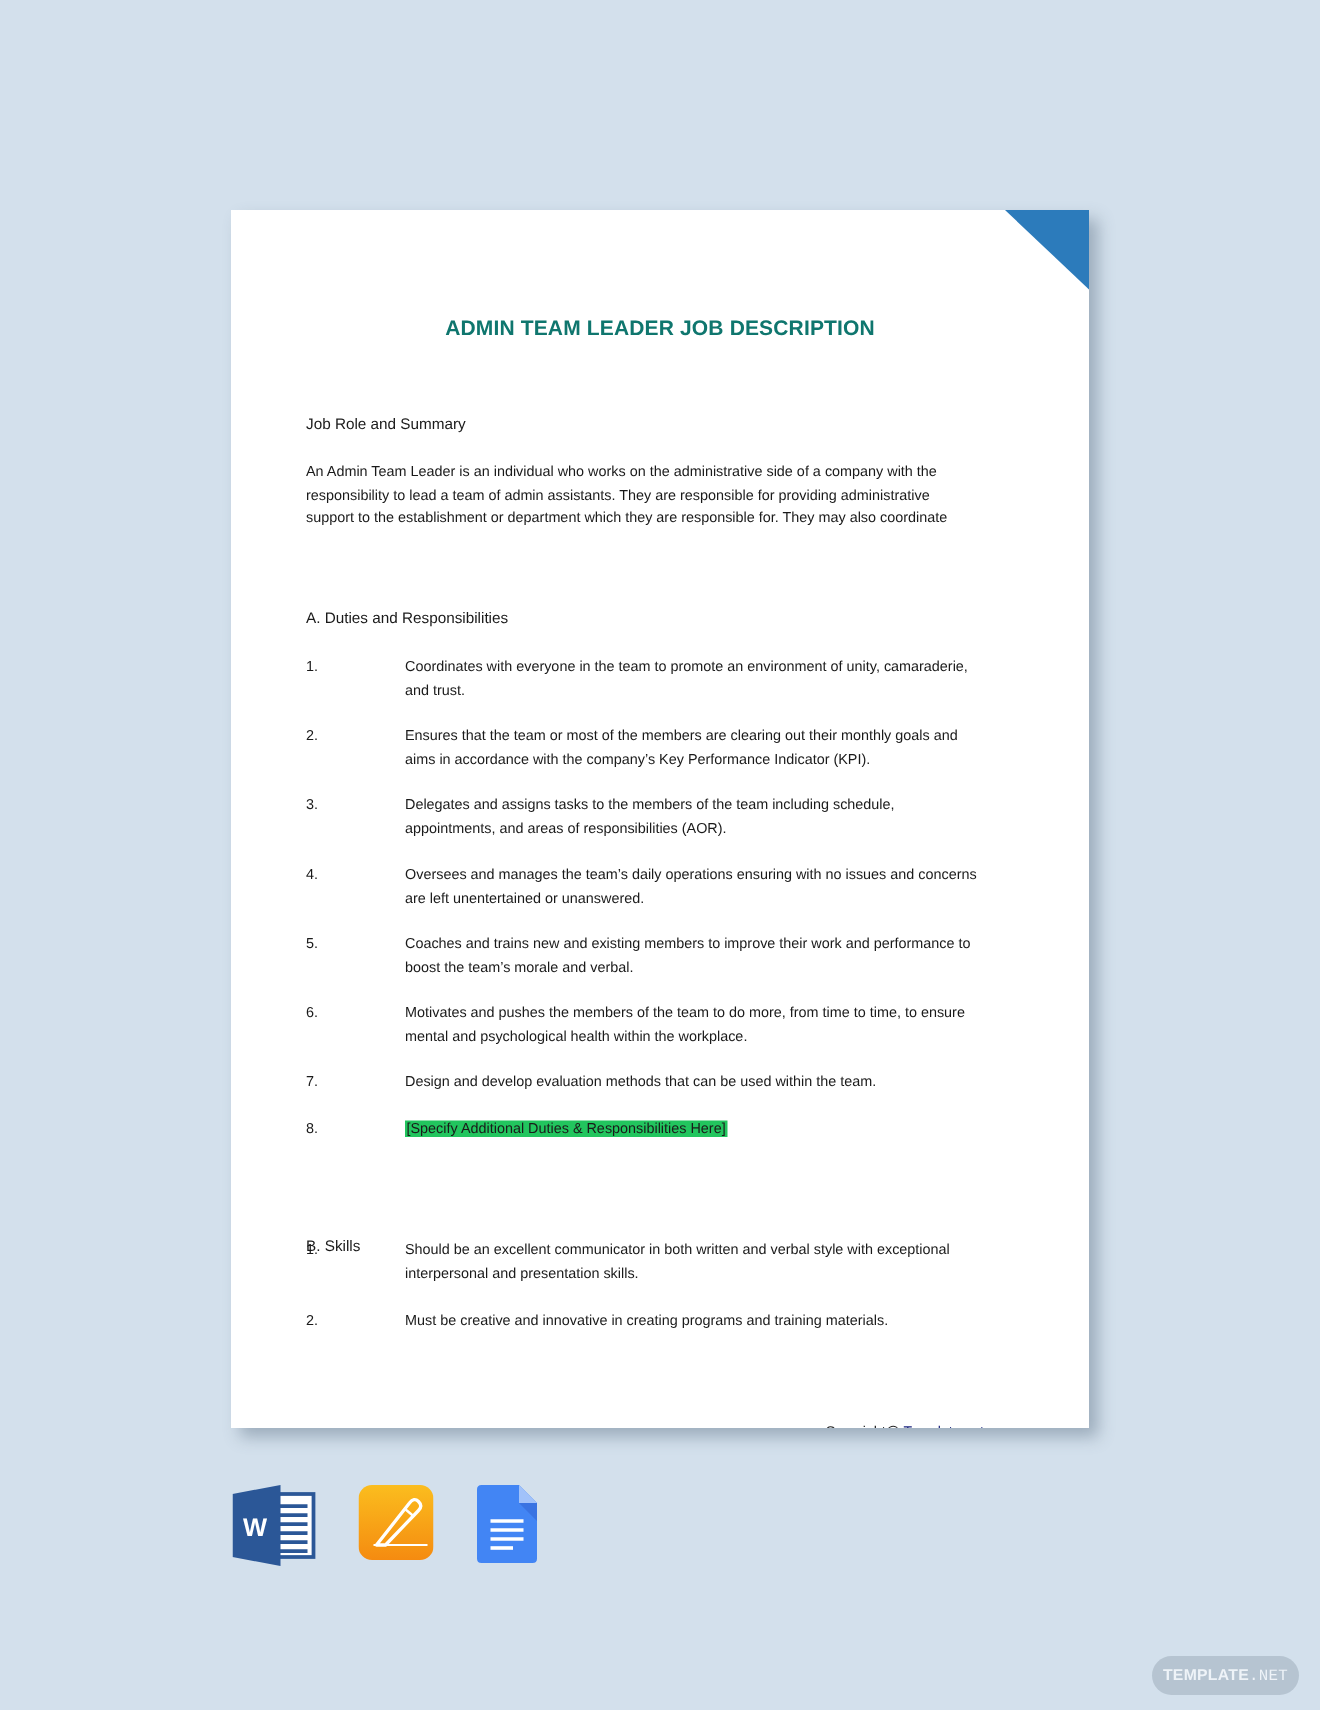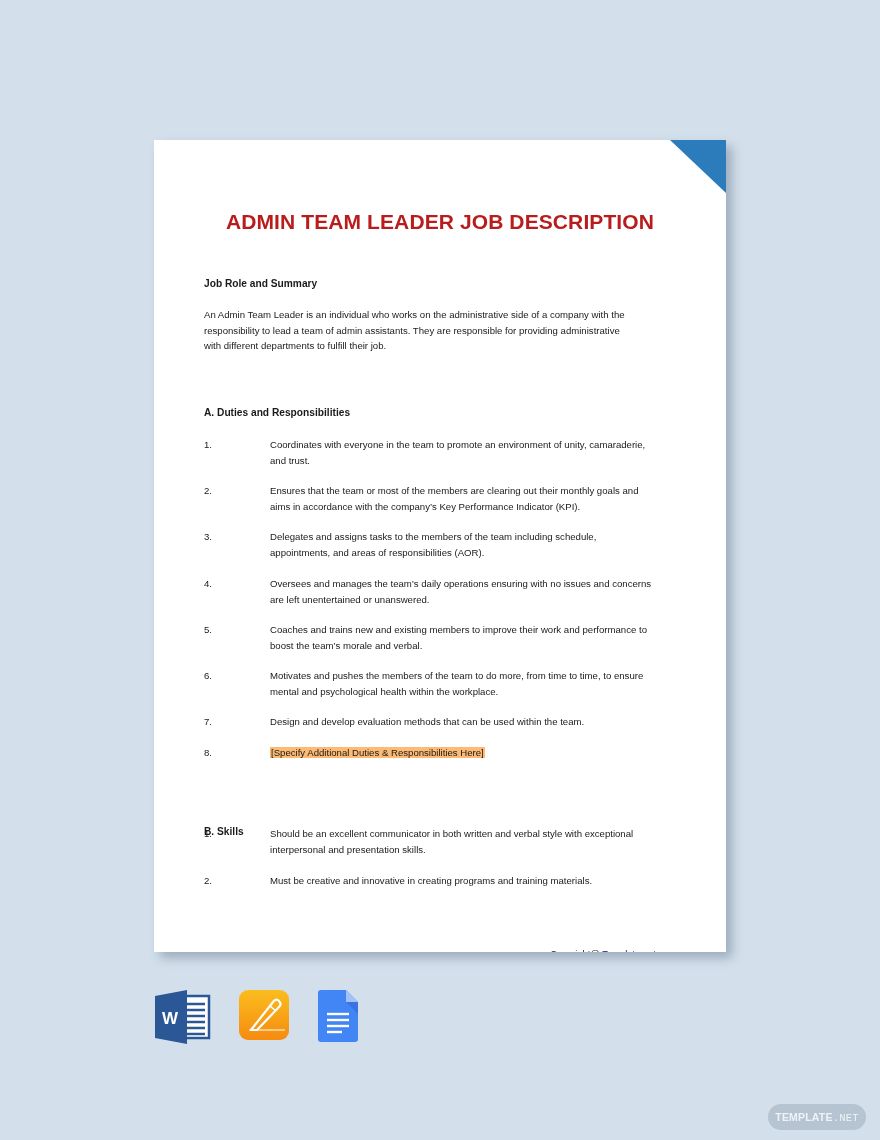--- a/index.html
+++ b/index.html
@@ -22,53 +22,53 @@
       position: absolute;
       right: 0; top: 0;
       width: 0; height: 0;
       border-top: 53px solid #2c7bbb;
       border-left: 56px solid transparent;
     }
     .title {
       position: absolute;
       left: 0; right: 0; top: 70px;
       text-align: center;
-      color: #b91c1c;
-      font-size: 21px;
+      color: #0f766e;
+      font-size: 14px;
       font-weight: bold;
       letter-spacing: 0.1px;
     }
     .content {
       position: absolute;
       left: 50px; top: 0;
       width: 454px;
       color: #1a1a1a;
       font-size: 9.6px;
       line-height: 15.6px;
     }
     .h {
       position: absolute;
       left: 0;
-      font-weight: bold;
+      font-weight: normal;
       font-size: 10.2px;
       color: #1a1a1a;
     }
     .para {
       position: absolute;
       left: 0; width: 454px;
       text-align: justify;
     }
     .item {
       position: absolute;
       left: 0; width: 454px;
       display: flex;
     }
     .num { width: 18px; flex: 0 0 18px; }
     .txt { flex: 1; margin-left: 48px; }
-    .hl { background: #fdba74; padding: 0 1px; }
+    .hl { background: #22c55e; padding: 0 1px; }
     .copy {
       position: absolute;
       right: 70px; top: 789px;
       font-size: 9.4px;
       color: #222;
       margin-top: 19px;
     }
     .copy .link { color: #1a237e; }
     .icons {
       position: absolute;
@@ -96,21 +96,21 @@
 
 <div class="page">
   <div class="corner"></div>
   <div class="title">ADMIN TEAM LEADER JOB DESCRIPTION</div>
 
   <div class="content">
     <div class="h" style="top:136px">Job Role and Summary</div>
     <div class="para" style="top:167px">
       <div>An Admin Team Leader is an individual who works on the administrative side of a company with the</div>
       <div>responsibility to lead a team of admin assistants. They are responsible for providing administrative</div>
-      <div>with different departments to fulfill their job.</div>
+      <div>support to the establishment or department which they are responsible for. They may also coordinate</div>
     </div>
 
     <div class="h" style="top:265px">A.  Duties and Responsibilities</div>
 
     <div class="item" style="top:297px">
       <span class="num">1.</span>
       <span class="txt">Coordinates with everyone in the team to promote an environment of unity, camaraderie, and trust.</span>
     </div>
     <div class="item" style="top:343px">
       <span class="num">2.</span>

